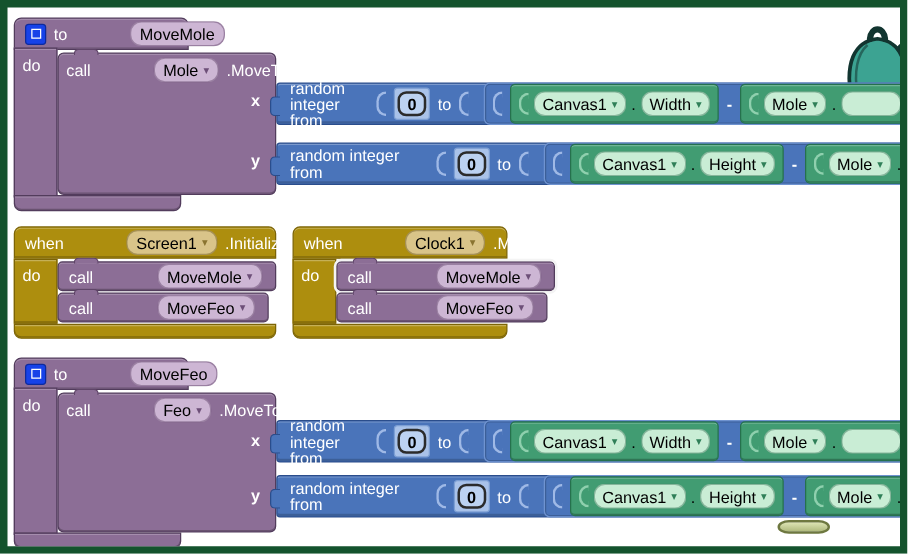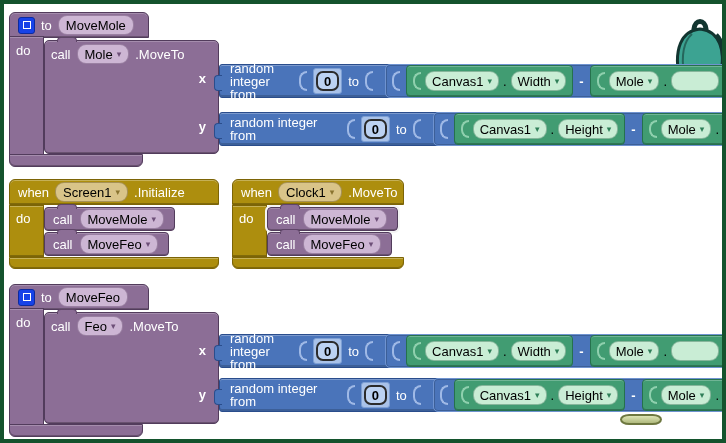--- a/index.html
+++ b/index.html
@@ -1,17 +1,17 @@
 <!DOCTYPE html>
 <html><head>
 <meta charset="utf-8">
 <style>
   html,body{margin:0;padding:0;background:#fff;}
   .screen{position:relative;width:726px;height:443px;background:#ffffff;
-    border:4px solid #14532d;box-sizing:border-box;overflow:hidden;
+    border:6px solid #14532d;box-sizing:border-box;overflow:hidden;
     font-family:"Liberation Sans",sans-serif;font-size:13px;line-height:1;}
   .abs{position:absolute;box-sizing:border-box;}
   .wt{color:#fff;}
   .bold{font-weight:bold;}
   
   .purple{background:#8c6e96;border:1px solid #523c5c;
     box-shadow:inset 0 1px 0 rgba(255,255,255,.22),inset 0 -1px 0 rgba(0,0,0,.25);}
   .gold{background:#ad8e0e;border:1px solid #7c6406;
     box-shadow:inset 0 1px 0 rgba(255,255,255,.3),inset 0 -1px 0 rgba(0,0,0,.25);}
   .blue{background:#4a74ba;border:1px solid #2a4d8c;
@@ -22,21 +22,21 @@
     box-shadow:inset 0 1px 0 rgba(255,255,255,.25),inset 0 -1px 0 rgba(0,0,0,.25);
     display:inline-flex;align-items:center;gap:4px;padding:2px 6px;border-radius:4px;height:26px;}
   .r-top{border-radius:6px 6px 0 0;}
   .r-bot{border-radius:0 0 6px 6px;}
   .r-all{border-radius:5px;}
   
   .hdr{display:flex;align-items:center;gap:6px;padding:0 8px;height:26px;}
   .bluerow{display:flex;align-items:center;gap:6px;padding-left:10px;height:34px;border-radius:3px;}
   
   .pill{background:#cdb6d4;color:#000;border-radius:9px;padding:0 7px;height:18px;
-    display:inline-flex;align-items:center;gap:4px;border:1px solid rgba(60,30,70,.35);}
+    display:inline-flex;align-items:center;gap:4px;border:1px solid rgba(60,30,70,.35);margin-left:44px;}
   .tanpill{background:#d9c489;border-color:rgba(90,70,10,.4);}
   .gpill{background:#c9edd5;color:#000;border-radius:9px;padding:0 6px;height:18px;
     display:inline-flex;align-items:center;gap:4px;border:1px solid rgba(10,80,50,.35);}
   .arw{font-size:9px;color:#6d4f78;}
   .tanarw{color:#8a7430;}
   .garw{color:#2f7f58;}
   
   .numblk{background:#a9c2e9;border:1px solid #7d9fd4;border-radius:3px;padding:2px;display:inline-flex;}
   .numinner{border:2px solid #2b2b2b;border-radius:7px;padding:0 6px;background:#bcd2f2;
     color:#000;font-weight:bold;height:16px;display:inline-flex;align-items:center;}

